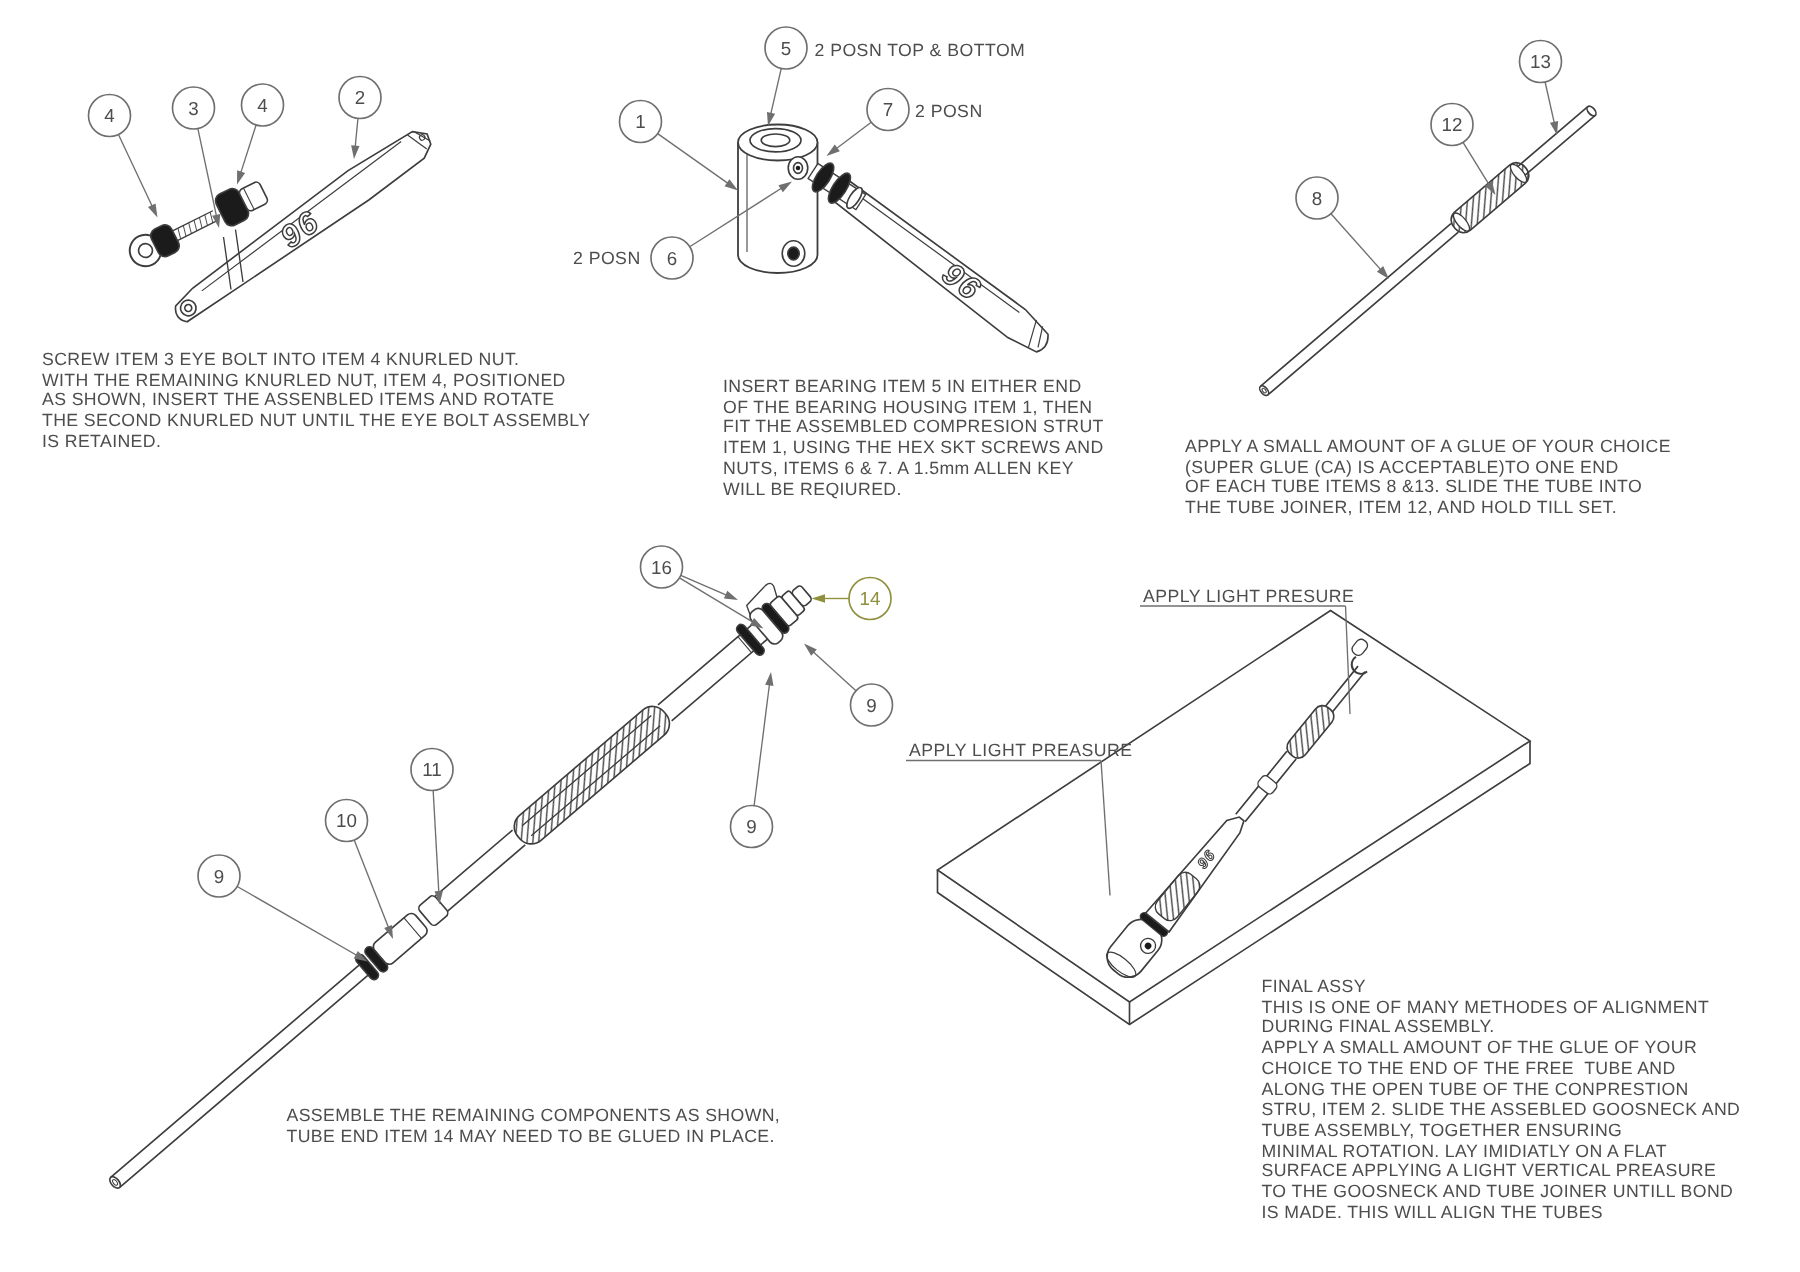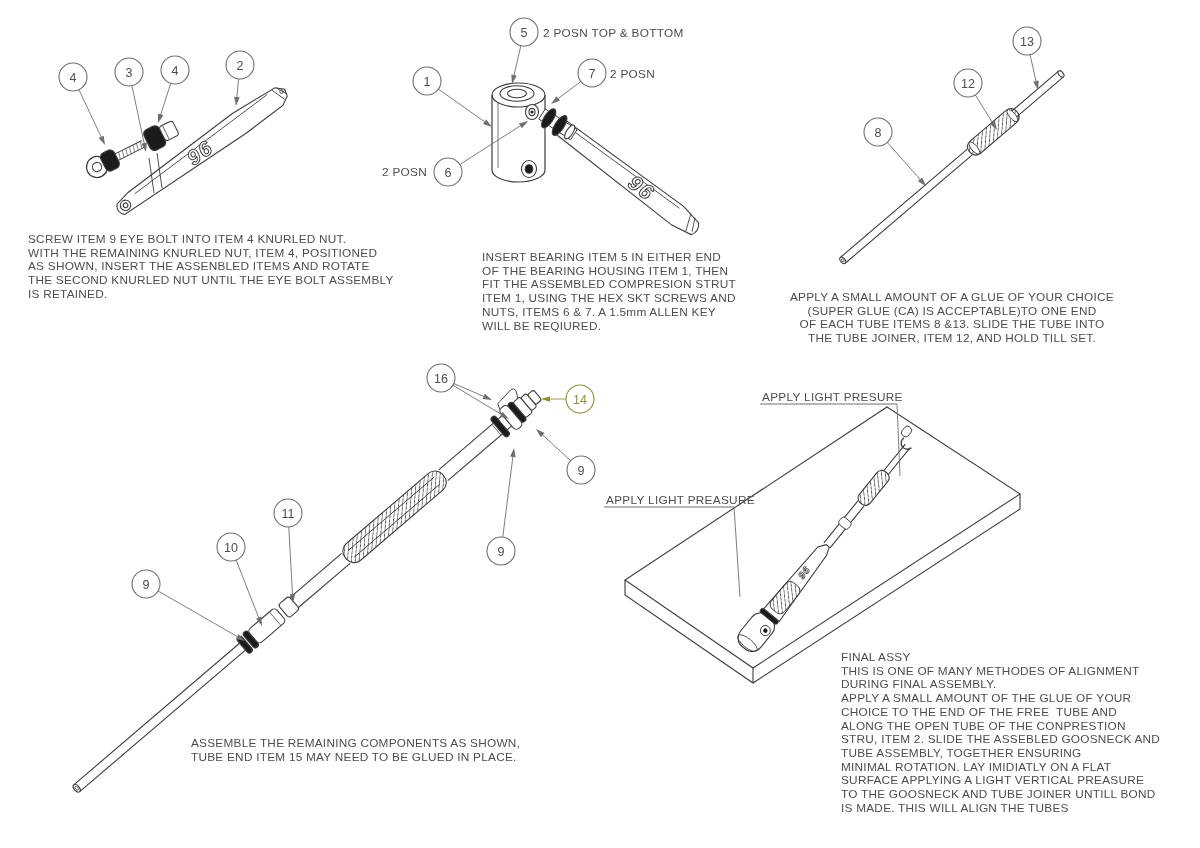--- a/index.html
+++ b/index.html
@@ -288,37 +288,37 @@
         <text x="762" y="401" class="diagram-label">APPLY LIGHT PRESURE</text>
         <line x1="760" y1="404" x2="897" y2="404" stroke="#6f6f6f" stroke-width="1"></line>
         <line x1="897" y1="404" x2="900" y2="476" stroke="#6f6f6f" stroke-width="0.9"></line>
         <text x="606" y="504" class="diagram-label">APPLY LIGHT PREASURE</text>
         <line x1="604" y1="507" x2="734" y2="507" stroke="#6f6f6f" stroke-width="1"></line>
         <line x1="734" y1="507" x2="740" y2="597" stroke="#6f6f6f" stroke-width="0.9"></line>
       </g>
     </g>
 </svg>
 
-<div class="note" style="left:28px;  top:233px;">SCREW ITEM 9 EYE BOLT INTO ITEM 4 KNURLED NUT.
+<div class="note" style="left:28px;  top:233px;">SCREW ITEM 3 EYE BOLT INTO ITEM 4 KNURLED NUT.
 WITH THE REMAINING KNURLED NUT, ITEM 4, POSITIONED
 AS SHOWN, INSERT THE ASSENBLED ITEMS AND ROTATE
 THE SECOND KNURLED NUT UNTIL THE EYE BOLT ASSEMBLY
 IS RETAINED.</div>
 <div class="note" style="left:482px; top:251px;">INSERT BEARING ITEM 5 IN EITHER END
 OF THE BEARING HOUSING ITEM 1, THEN
 FIT THE ASSEMBLED COMPRESION STRUT
 ITEM 1, USING THE HEX SKT SCREWS AND
 NUTS, ITEMS 6 &amp; 7. A 1.5mm ALLEN KEY
 WILL BE REQIURED.</div>
-<div class="note" style="left:790px; top:291px;text-align:center;">APPLY A SMALL AMOUNT OF A GLUE OF YOUR CHOICE
+<div class="note" style="left:790px; top:291px;">APPLY A SMALL AMOUNT OF A GLUE OF YOUR CHOICE
 (SUPER GLUE (CA) IS ACCEPTABLE)TO ONE END
 OF EACH TUBE ITEMS 8 &amp;13. SLIDE THE TUBE INTO
 THE TUBE JOINER, ITEM 12, AND HOLD TILL SET.</div>
 <div class="note" style="left:191px; top:737px;">ASSEMBLE THE REMAINING COMPONENTS AS SHOWN,
-TUBE END ITEM 15 MAY NEED TO BE GLUED IN PLACE.</div>
+TUBE END ITEM 14 MAY NEED TO BE GLUED IN PLACE.</div>
 <div class="note" style="left:841px; top:651px;">FINAL ASSY
 THIS IS ONE OF MANY METHODES OF ALIGNMENT
 DURING FINAL ASSEMBLY.
 APPLY A SMALL AMOUNT OF THE GLUE OF YOUR
 CHOICE TO THE END OF THE FREE  TUBE AND
 ALONG THE OPEN TUBE OF THE CONPRESTION
 STRU, ITEM 2. SLIDE THE ASSEBLED GOOSNECK AND
 TUBE ASSEMBLY, TOGETHER ENSURING
 MINIMAL ROTATION. LAY IMIDIATLY ON A FLAT
 SURFACE APPLYING A LIGHT VERTICAL PREASURE

